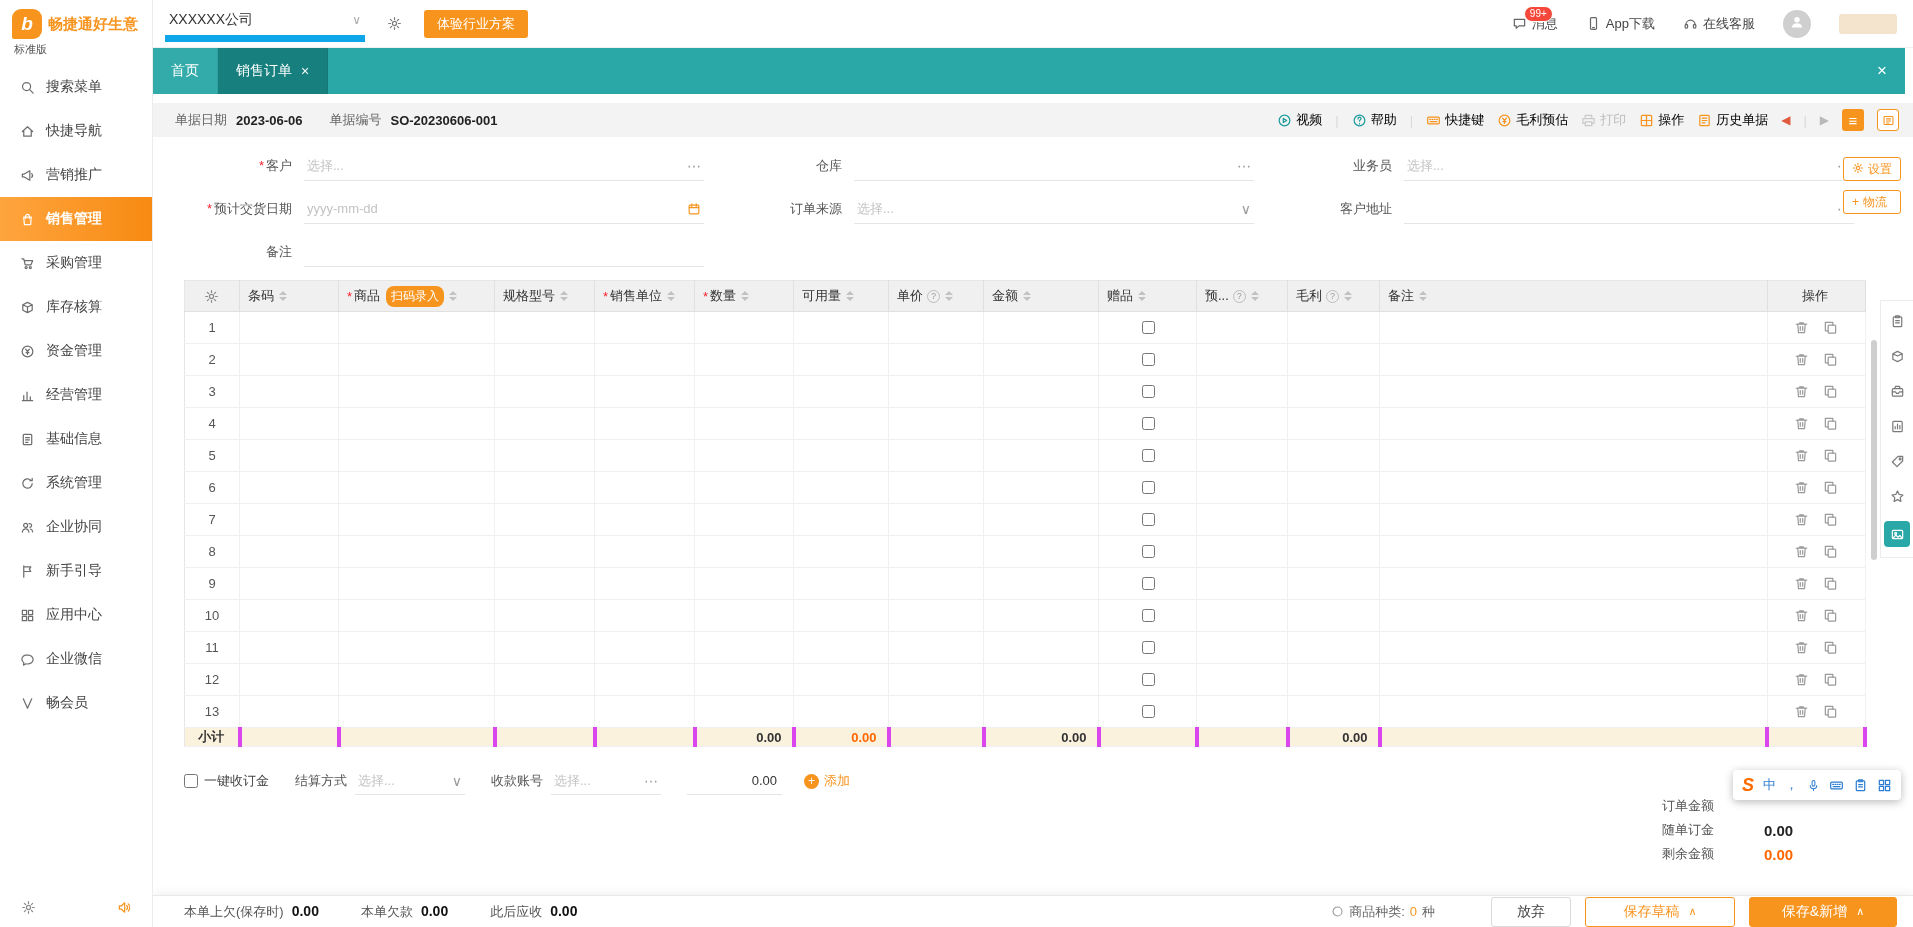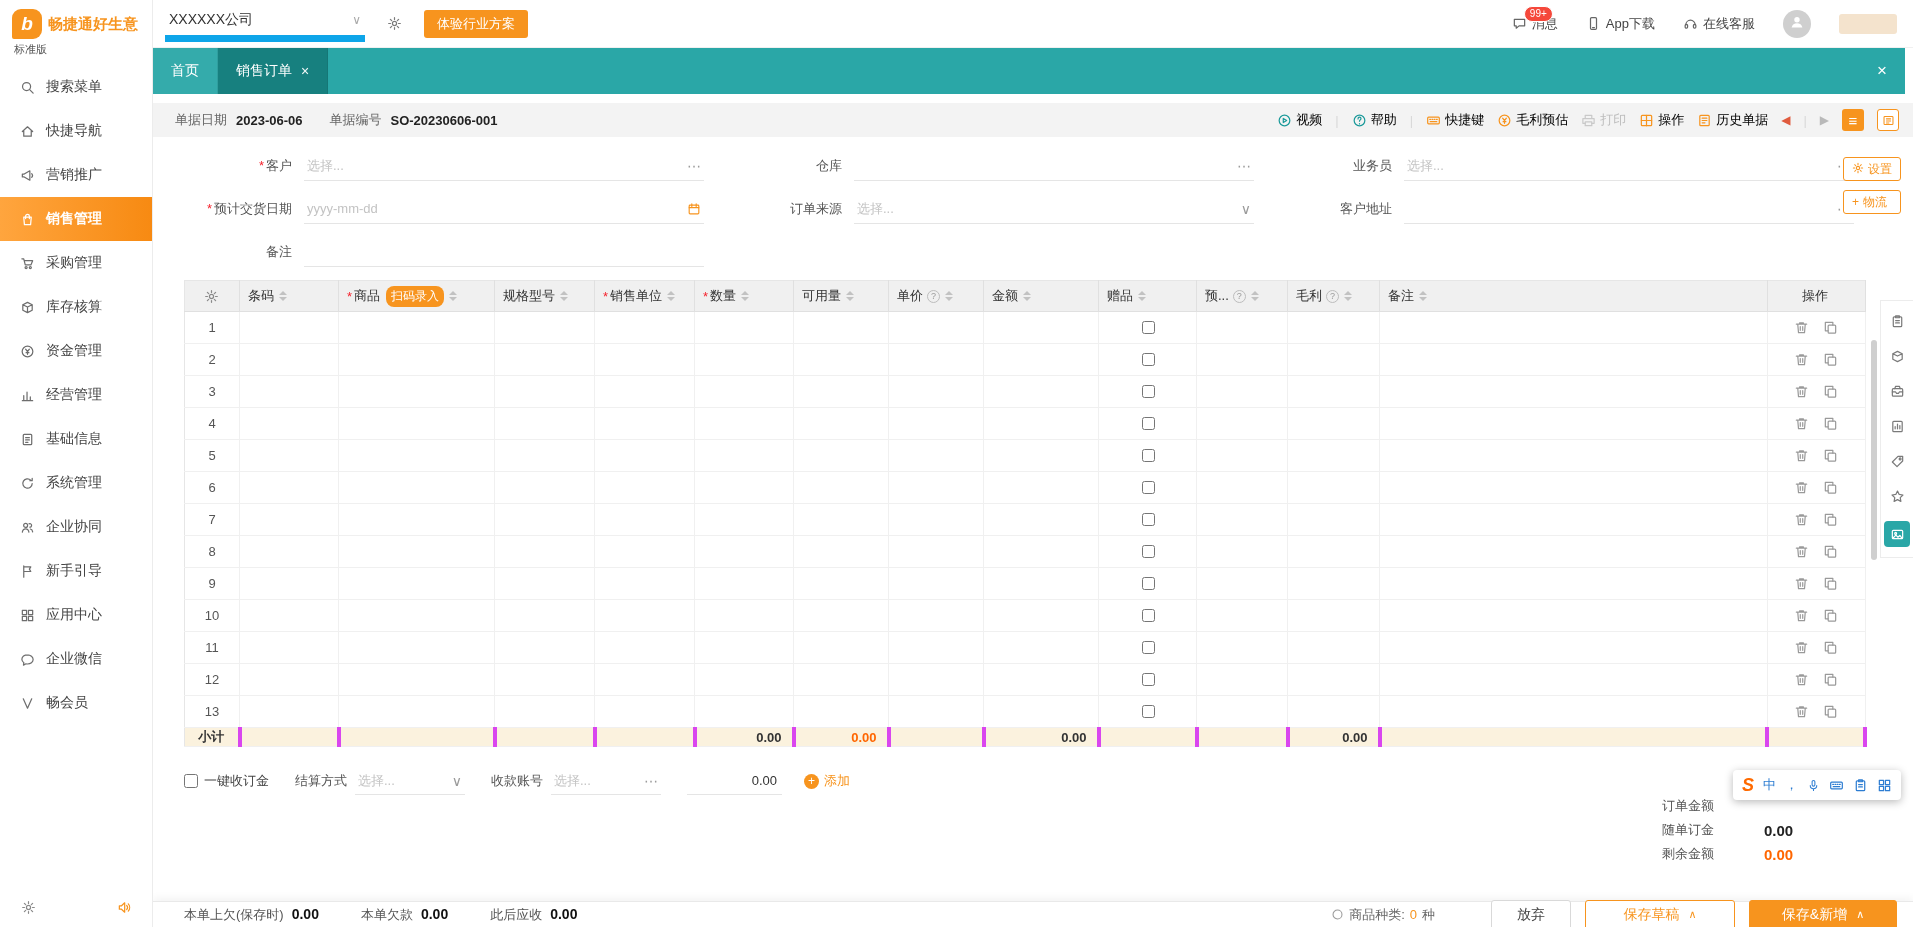--- a/index.html
+++ b/index.html
@@ -130,21 +130,21 @@
   .ime-ic{color:#2d7dd2;font-size:13px;display:flex;align-items:center;cursor:pointer}
 
   
   .right-strip{position:absolute;right:0;top:300px;width:33px;background:#fff;border:1px solid #ececec;border-right:none;
                display:flex;flex-direction:column;align-items:center;padding:10px 0;gap:15px;z-index:8}
   .rs-icon{width:20px;height:20px;color:#7a7a7a;display:flex;align-items:center;justify-content:center;cursor:pointer}
   .rs-icon.active{background:#2aa7a7;color:#fff;width:26px;height:26px;border-radius:4px}
   .vscroll{position:absolute;right:36px;top:340px;width:6px;height:220px;background:#cfcfcf;border-radius:3px;z-index:7;cursor:grab}
 
   
-  .footbar{position:absolute;left:0;right:0;bottom:0;height:26px;background:#fff;border-top:1px solid #e9e9e9;
+  .footbar{position:absolute;left:0;right:0;bottom:0;height:32px;background:#fff;border-top:1px solid #e9e9e9;
            box-shadow:0 -3px 8px rgba(0,0,0,.05);display:flex;align-items:center;padding:0 16px 0 31px;z-index:5}
   .fstats{display:flex;align-items:center}
   .fstat{display:flex;align-items:baseline;margin-right:42px;color:#555}
   .fstat b{color:#111;font-size:14px;margin-left:8px}
   .kinds{margin-left:auto;display:flex;align-items:center;gap:5px;color:#666;margin-right:56px}
   .kinds .kic{color:#9a9a9a;display:flex}
   .kv{color:#f7941e}
   .btn{height:30px;border-radius:3px;font-size:14px;display:flex;align-items:center;justify-content:center;cursor:pointer;font-family:inherit}
   .btn-plain{border:1px solid #d9d9d9;background:#fff;color:#444;width:80px;margin-right:14px}
   .btn-outline{border:1px solid #f7941e;color:#f7941e;background:#fff;width:150px;margin-right:14px;gap:9px}

